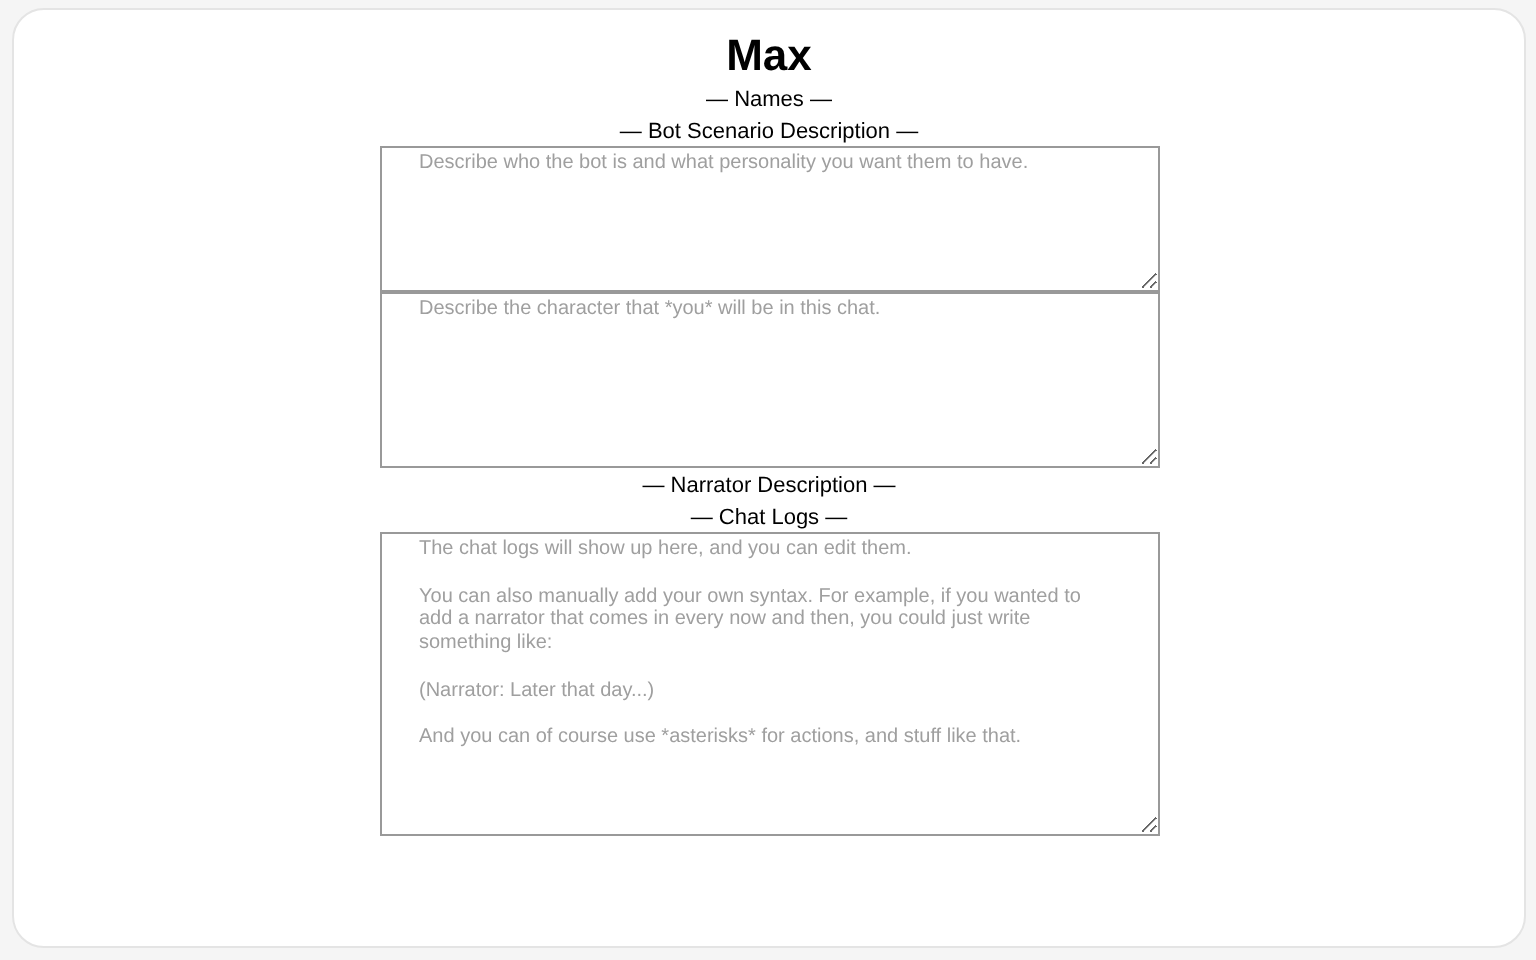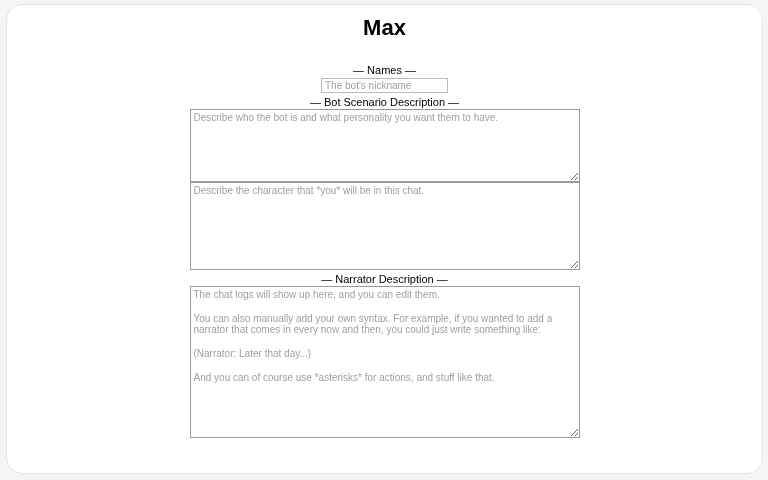--- a/index.html
+++ b/index.html
@@ -30,21 +30,21 @@
     color: var(--text-color, #000000);
     margin: 10px 0 0 0;
   }
   .legend {
     font-size: 11px;
     line-height: 13px;
     color: var(--text-color, #000000);
     margin: 3px 0 0 0;
   }
   .legend.first {
-    margin-top: 24px;
+    margin-top: 4px;
   }
   input.nick {
     display: block;
     margin: 0 auto;
     width: 127px;
     height: 15px;
     box-sizing: border-box;
     border: 1px solid var(--input-border, #b9b9b9);
     border-radius: 0;
     background: #ffffff;
@@ -60,21 +60,21 @@
     display: block;
     margin: 0 auto;
     width: 390px;
     box-sizing: border-box;
     border: 1px solid var(--textarea-border, #999999);
     border-radius: 0;
     background: #ffffff;
     font-family: "Liberation Sans", sans-serif;
     font-size: 10px;
     line-height: 1.18;
-    padding: 2px 3px;
+    padding: 2px 19px;
     color: #333333;
     resize: both;
     overflow: auto;
   }
   textarea.h73 { height: 73px; }
   textarea.h72 { height: 88px; }
   textarea.chat { height: 152px; }
   ::placeholder {
     color: var(--placeholder-color, #9f9f9f);
     opacity: 1;
@@ -82,33 +82,33 @@
 </style>
 </head>
 <body>
 
 <div class="card">
 
   <h1 class="page-title">Max</h1>
 
   <div class="legend first">— Names —</div>
 
-  <input class="nick top" type="text" placeholder="The bot's nickname" style="">
 
 
   <div class="legend">— Bot Scenario Description —</div>
 
   <textarea class="area h73" placeholder="Describe who the bot is and what personality you want them to have." style=""></textarea>
 
 
   <textarea class="area h72" placeholder="Describe the character that *you* will be in this chat." style=""></textarea>
 
   <div class="legend">— Narrator Description —</div>
 
 
+  <div class="legend">— Chat Logs —</div>
 
   <textarea class="area chat" placeholder="The chat logs will show up here, and you can edit them.
 
 You can also manually add your own syntax. For example, if you wanted to add a narrator that comes in every now and then, you could just write something like:
 
 (Narrator: Later that day...)
 
 And you can of course use *asterisks* for actions, and stuff like that." style=""></textarea>
 
 </div>

